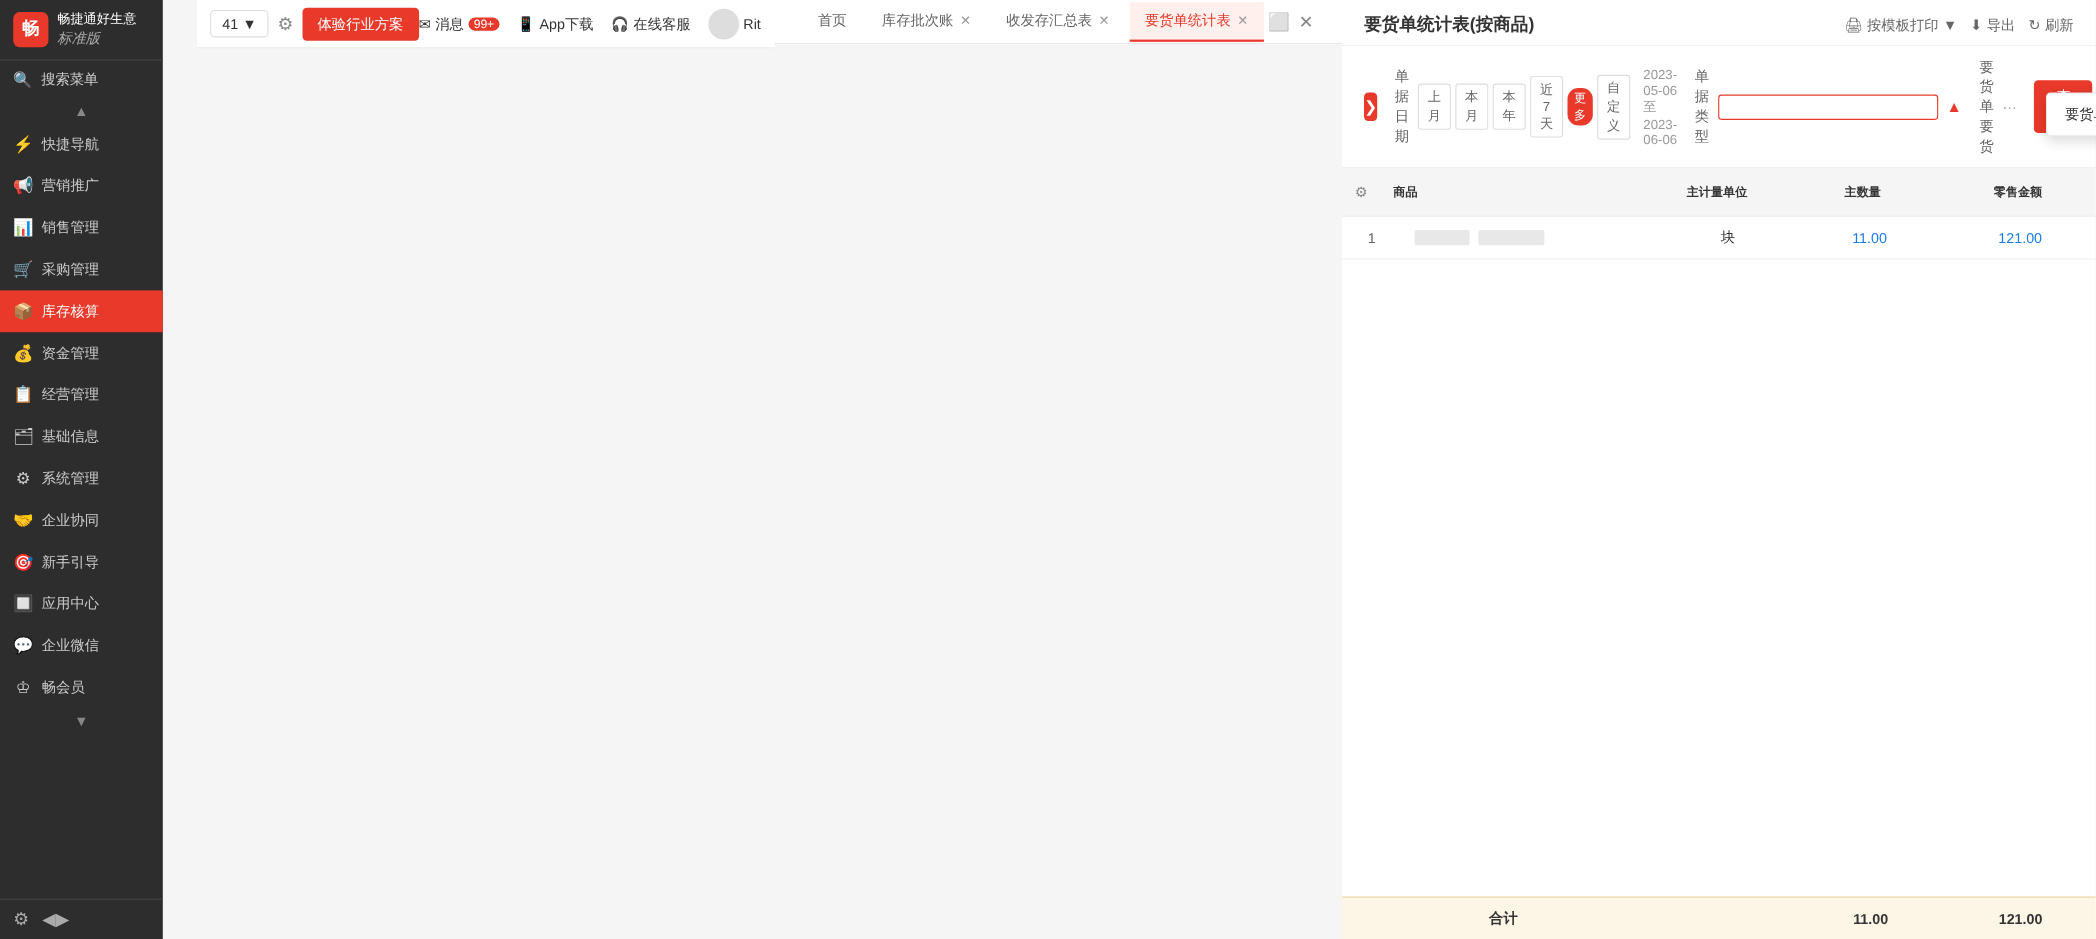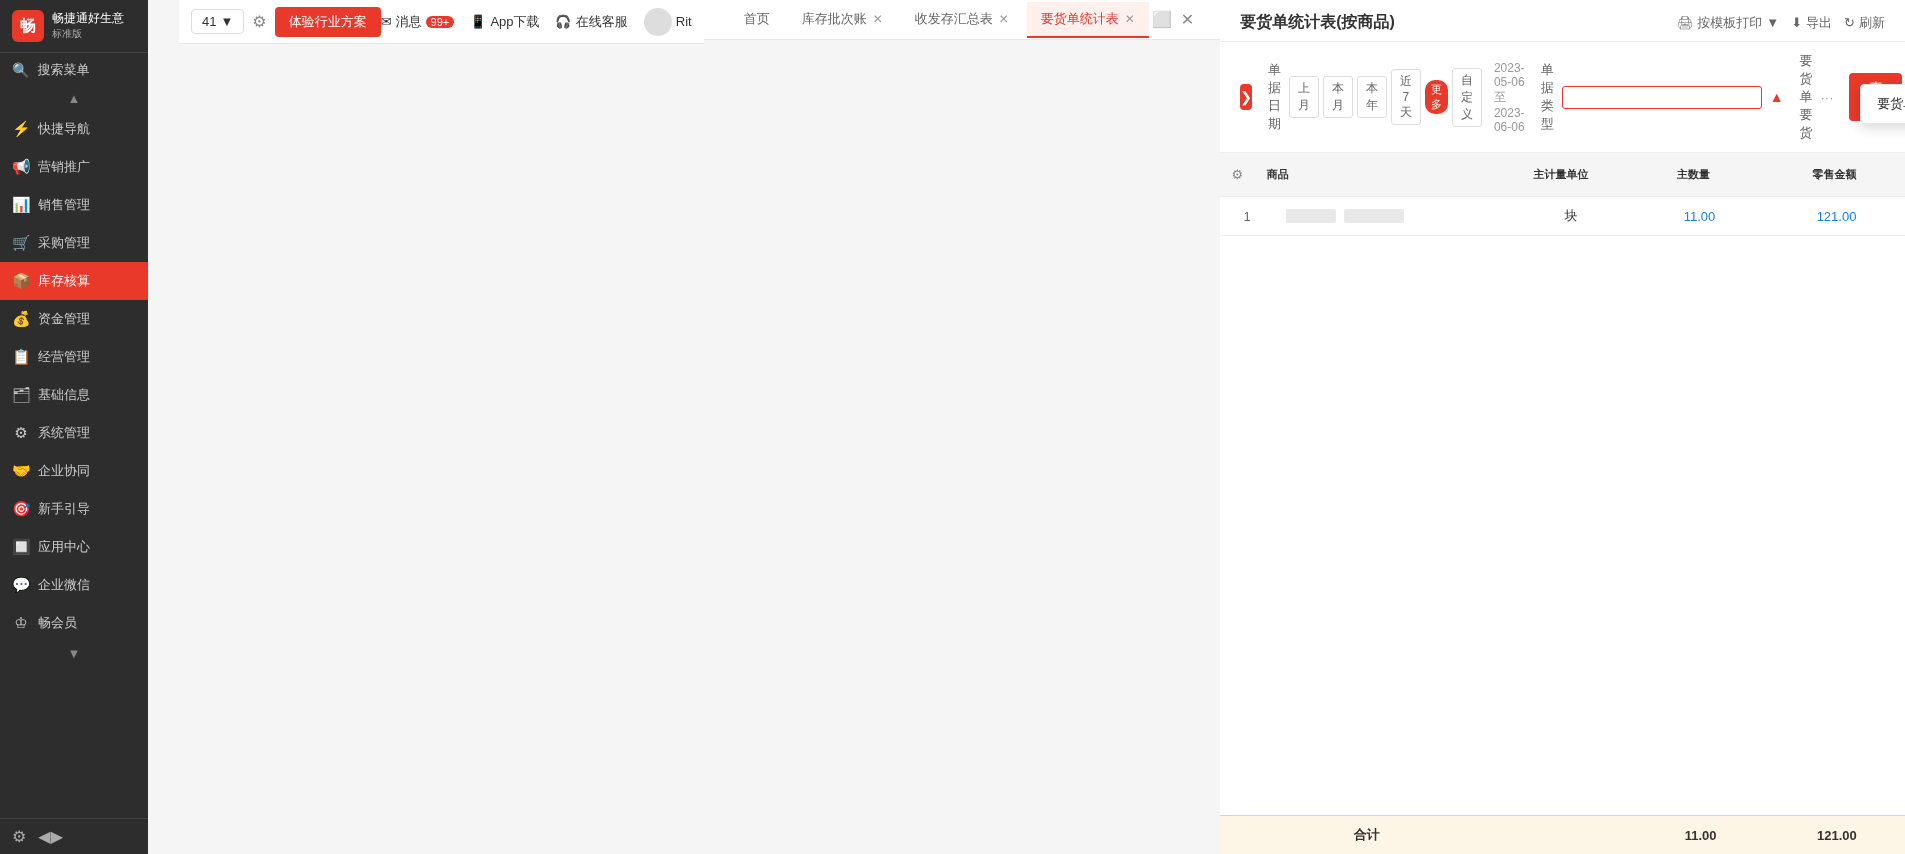--- a/index.html
+++ b/index.html
@@ -3,21 +3,21 @@
   <meta charset="utf-8">
   <style>
     * { box-sizing: border-box; margin: 0; padding: 0; }
     body { font-family: "Microsoft YaHei", "PingFang SC", sans-serif; font-size: 13px; background: #f5f5f5; display: flex; height: 854px; overflow: hidden; }
 
     
     .sidebar { width: 148px; background: #2d2d2d; color: #ccc; display: flex; flex-direction: column; height: 100%; flex-shrink: 0; }
     .sidebar-logo { display: flex; align-items: center; padding: 10px 12px; border-bottom: 1px solid #444; }
     .sidebar-logo-icon { width: 32px; height: 32px; background: #e8392a; border-radius: 6px; display: flex; align-items: center; justify-content: center; color: white; font-weight: bold; font-size: 16px; margin-right: 8px; flex-shrink: 0; }
     .sidebar-logo-text { font-size: 12px; color: #fff; line-height: 1.3; }
-    .sidebar-logo-sub { font-size: 10px; color: #aaa; }
+    .sidebar-logo-sub { font-size: 13px; color: #aaa; font-style: italic; }
     .sidebar-search { display: flex; align-items: center; padding: 8px 12px; cursor: pointer; color: #ccc; font-size: 13px; }
     .sidebar-search-icon { margin-right: 8px; font-size: 14px; }
     .sidebar-item { display: flex; align-items: center; padding: 10px 12px; cursor: pointer; color: #ccc; font-size: 13px; }
     .sidebar-item.active { background: #e8392a; color: white; }
     .sidebar-item-icon { margin-right: 8px; font-size: 15px; width: 18px; text-align: center; }
     .sidebar-scroll-up, .sidebar-scroll-down { display: flex; align-items: center; justify-content: center; padding: 4px; color: #888; cursor: pointer; }
     .sidebar-bottom { margin-top: auto; border-top: 1px solid #444; display: flex; align-items: center; padding: 8px 12px; gap: 12px; }
     .sidebar-bottom-icon { color: #aaa; cursor: pointer; font-size: 16px; }
 
     

